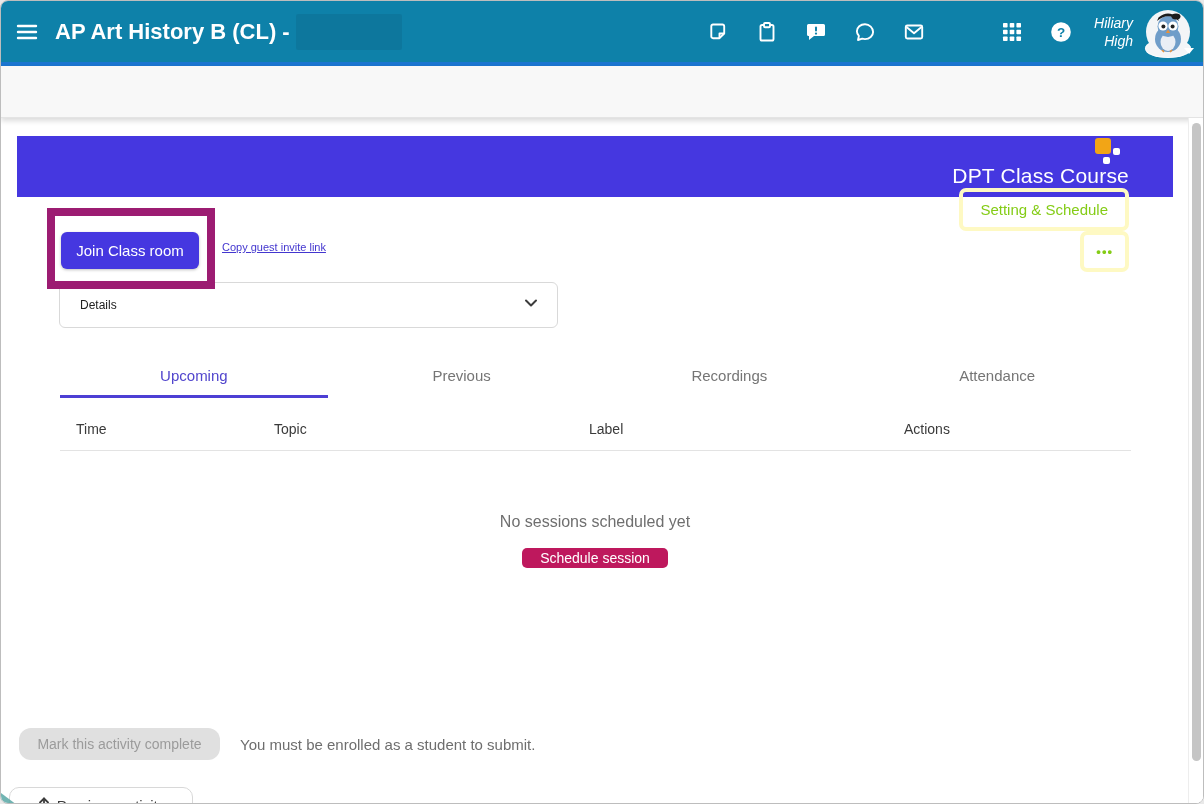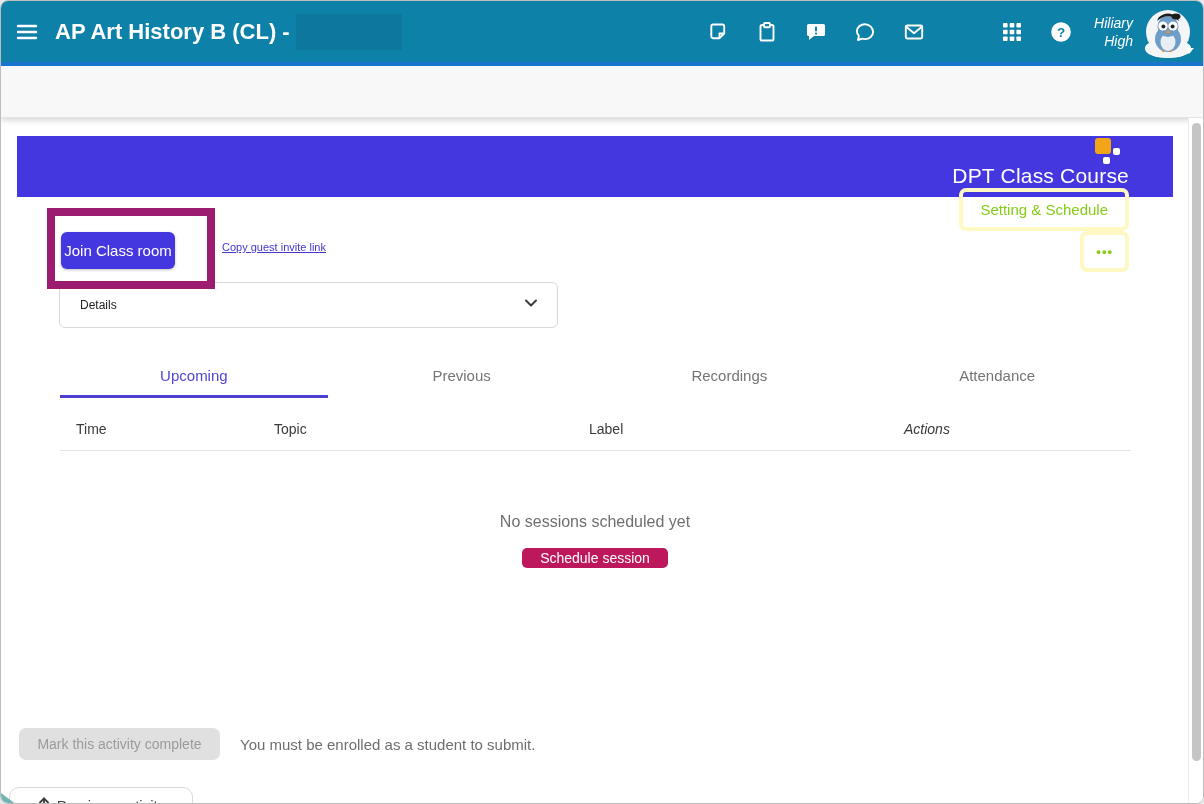--- a/index.html
+++ b/index.html
@@ -118,21 +118,21 @@
 
   
   .highlight-box {
     position: absolute; top: 90px; left: 46px; width: 168px; height: 81px;
     border: 8px solid #9c1c72;
     pointer-events: none;
     z-index: 3;
   }
   .join-btn {
     position: absolute; top: 114px; left: 60px;
-    width: 114px; height: 37px;
+    width: 138px; height: 37px;
     background: #4537e0; color: #fff;
     border: none; border-radius: 6px;
     font-family: "Liberation Sans", sans-serif;
     font-size: 15px; cursor: pointer;
     box-shadow: 0 1px 3px rgba(0,0,0,0.25);
   }
   .copy-link {
     position: absolute; top: 123px; left: 221px;
     font-size: 11px; color: #4336cf;
     text-decoration: underline; cursor: pointer;
@@ -165,21 +165,21 @@
     position: absolute; top: 295px; left: 59px; width: 1071px; height: 38px;
     border-bottom: 1px solid #e3e3e3;
   }
   .table-header span {
     position: absolute; top: 8px;
     font-size: 14px; color: #3a3a3a;
   }
   .col-time    { left: 16px; }
   .col-topic   { left: 214px; }
   .col-label   { left: 529px; }
-  .col-actions { left: 844px; font-style: italic; }
+  .col-actions { left: 844px; }
 
   
   .empty-message {
     position: absolute; top: 395px; left: 0; width: 1188px;
     text-align: center; font-size: 16px; color: #6f6f6f;
   }
   .schedule-btn-wrap {
     position: absolute; top: 430px; left: 0; width: 1188px;
     text-align: center;
   }
@@ -191,21 +191,21 @@
   }
 
   
   .footer-row {
     position: absolute; top: 610px; left: 18px;
     display: flex; align-items: center;
   }
   .mark-complete-btn {
     width: 201px; height: 32px;
     background: #e0e0e0; color: #9b9b9b;
-    border: none; border-radius: 7px;
+    border: none; border-radius: 12px;
     font-family: "Liberation Sans", sans-serif;
     font-size: 14px; cursor: default;
   }
   .enroll-note { margin-left: 20px; font-size: 15px; color: #6e6e6e; }
 
   
   .prev-activity-box {
     position: absolute; top: 669px; left: 8px; width: 184px; height: 46px;
     background: #fff;
     border: 1px solid #d8d8d8; border-radius: 10px;

